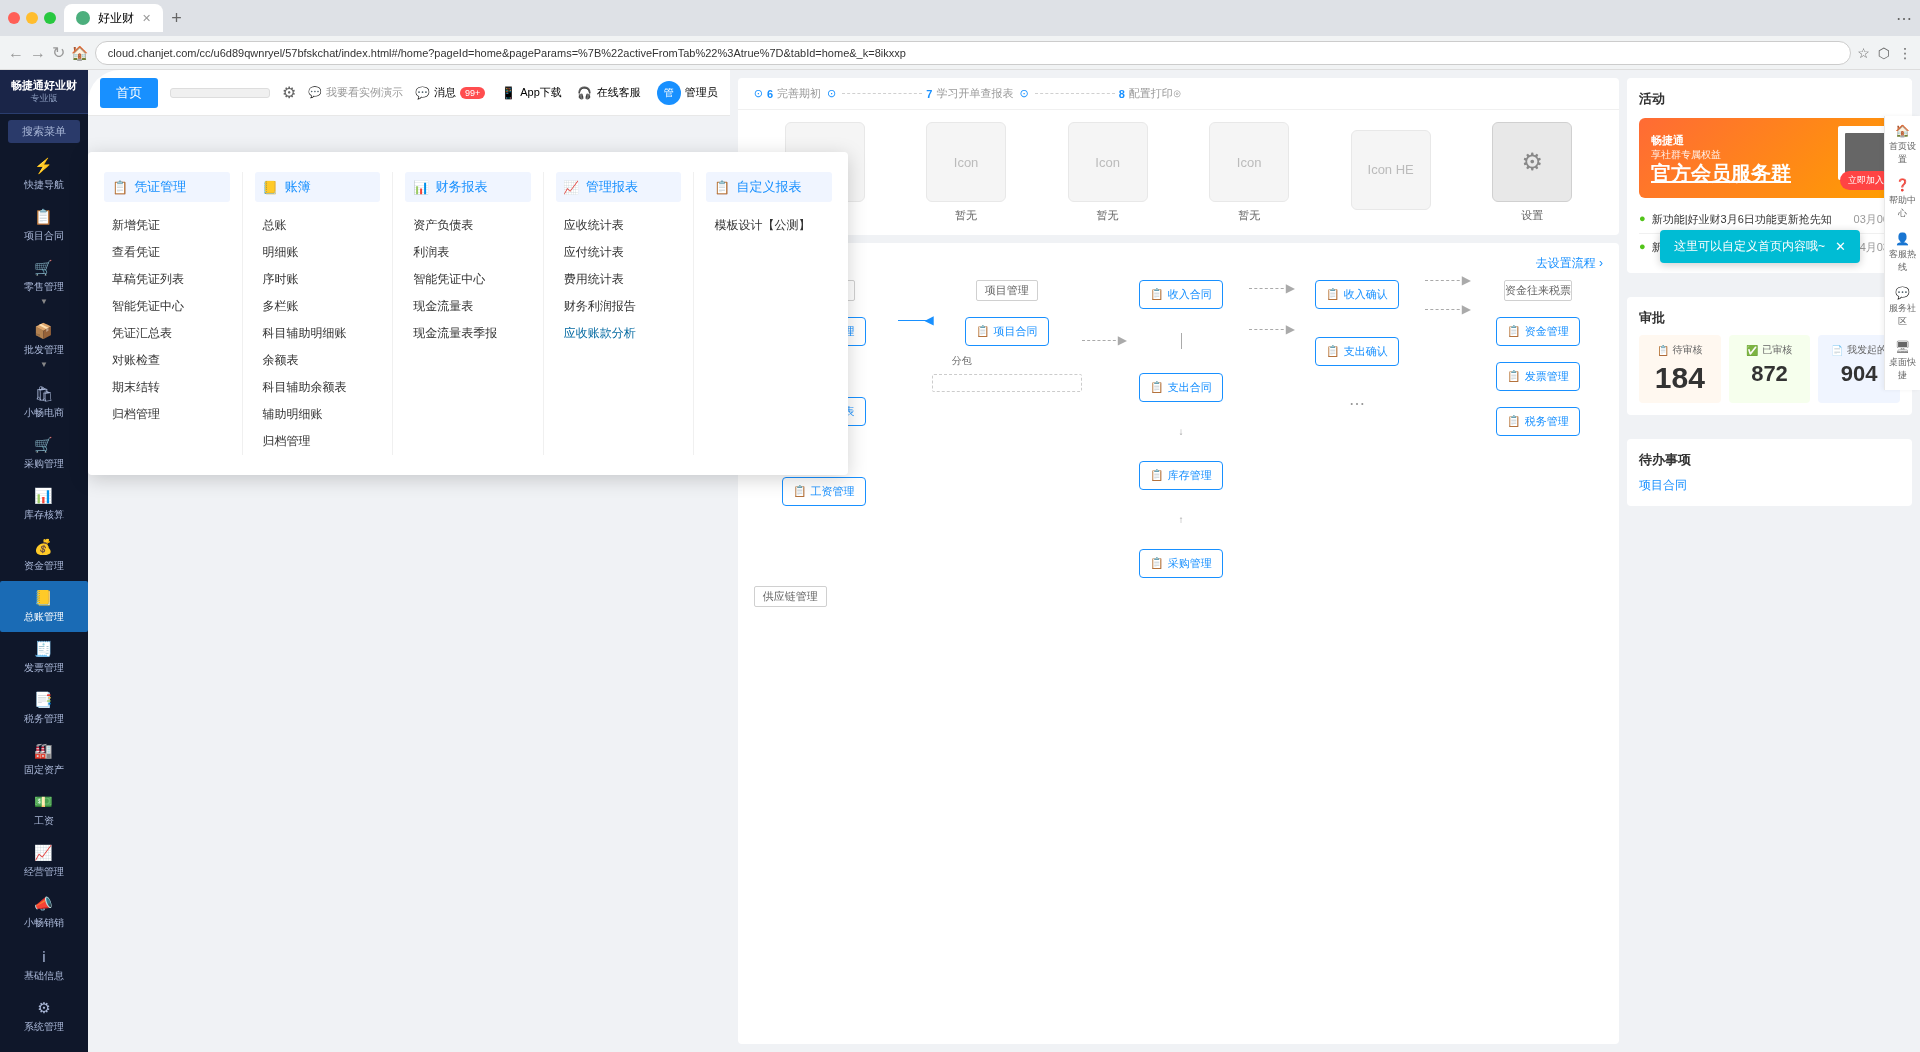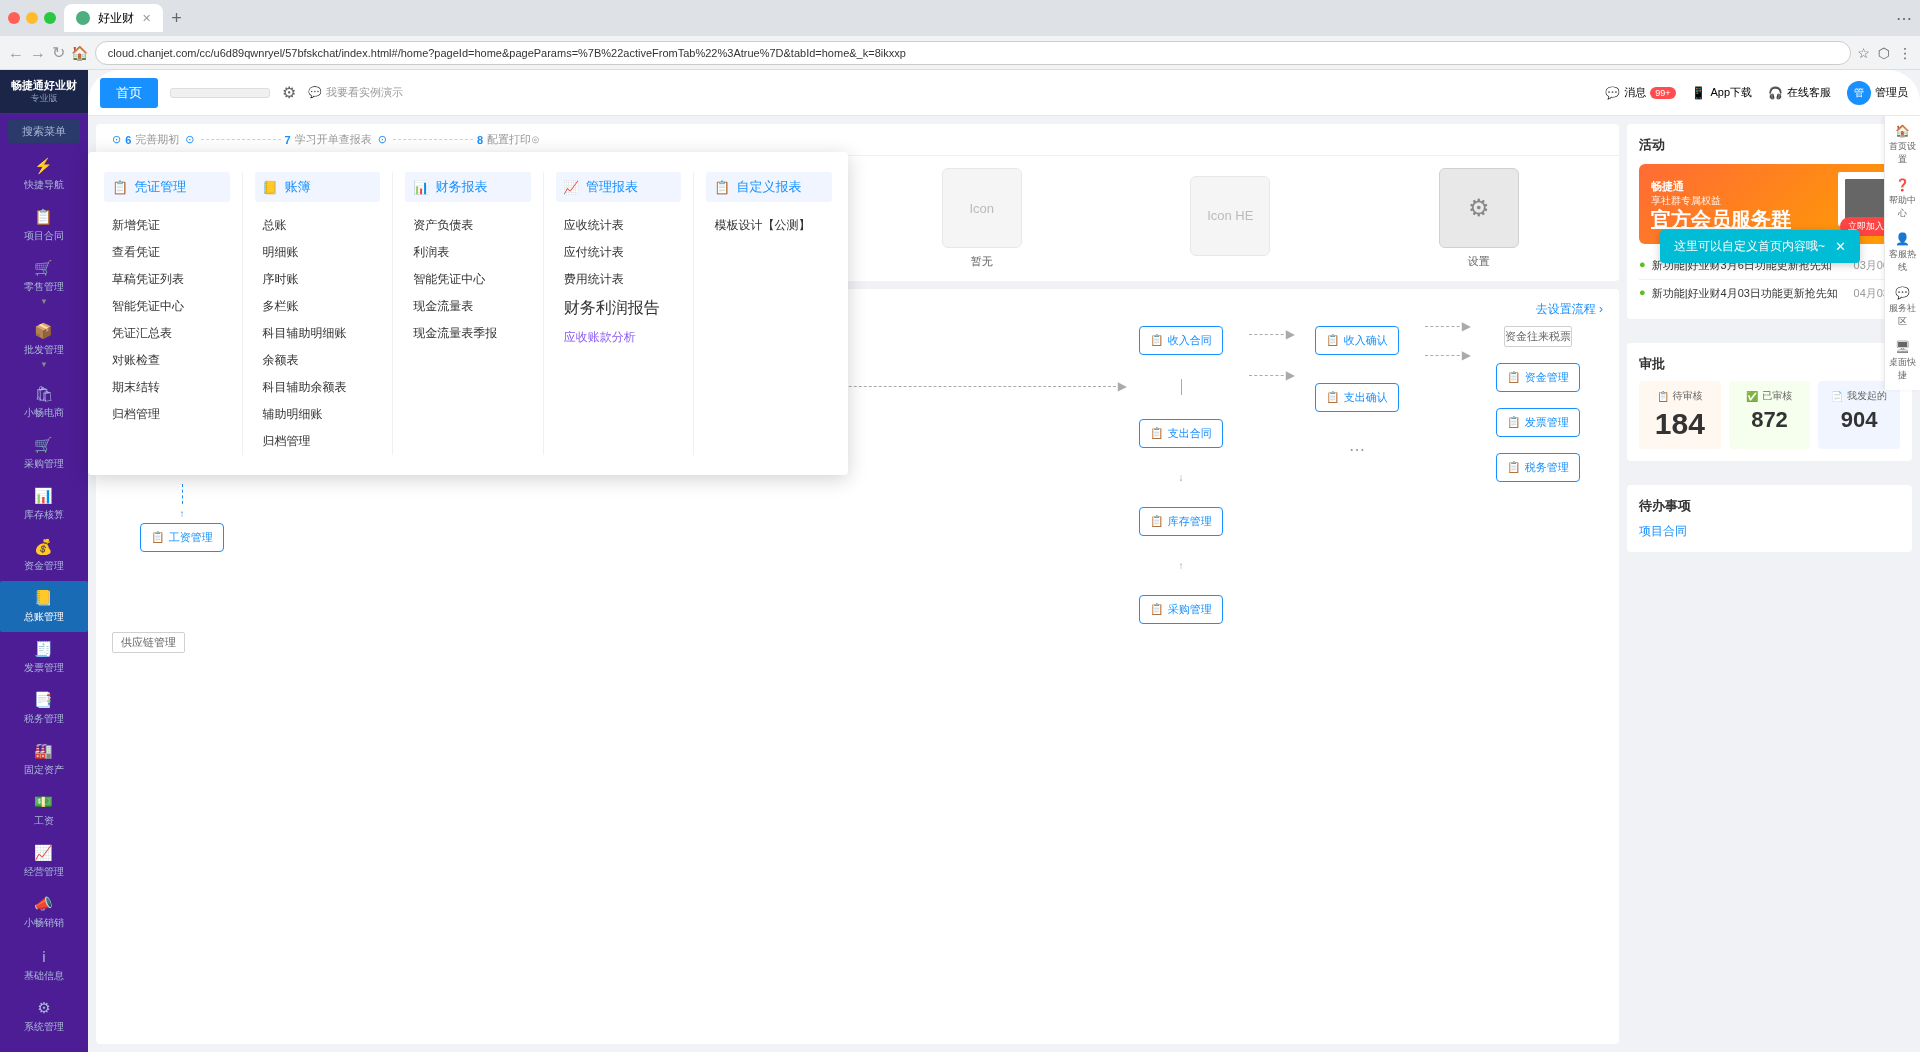--- a/index.html
+++ b/index.html
@@ -35,21 +35,21 @@
   </div>
   <div style="display:flex;gap:8px;color:#666;font-size:14px;">
     <span style="cursor:pointer;">☆</span>
     <span style="cursor:pointer;">⬡</span>
     <span style="cursor:pointer;">⋮</span>
   </div>
 </div>
 
 <div style="display:flex; height:982px; position:relative;">
 
-  <div style="width:88px; background:#4c1d95; display:flex; flex-direction:column; align-items:center; overflow-y:auto; scrollbar-width:none;">
+  <div style="width:88px; background:#0f172a; display:flex; flex-direction:column; align-items:center; overflow-y:auto; scrollbar-width:none;">
 
     <div style="width:100%; background:#1a2548; padding:8px; text-align:center; border-bottom:1px solid #2a3d6e;">
       <div style="color:white;font-size:11px;font-weight:bold;line-height:1.3;">
         <div>畅捷通好业财</div>
       </div>
       <div style="color:#8899bb;font-size:9px;">专业版</div>
     </div>
 
     <div style="width:100%;padding:6px 8px;">
       <div style="background:#2a3a6a;border-radius:3px;padding:4px 6px;font-size:11px;color:#aab8d8;cursor:pointer;text-align:center;">搜索菜单</div>
@@ -128,21 +128,21 @@
       </div>
       <div style="padding:8px 4px;display:flex;flex-direction:column;align-items:center;cursor:pointer;color:#aab8d8;font-size:10px;gap:3px;">
         <span style="font-size:15px;">🤝</span>
 
       </div>
 
     </div>
 
   </div>
 
-  <div style="flex:1; display:flex; flex-direction:column; overflow:hidden;border-radius:32px;">
+  <div style="flex:1; display:flex; flex-direction:row; overflow:hidden;border-radius:32px;">
 
     <div style="background:white; height:46px; display:flex; align-items:center; padding:0 12px; gap:12px; border-bottom:1px solid #e8e8e8; position:relative; z-index:50;">
 
       <div style="background:#1890ff;color:white;padding:6px 16px;border-radius:3px;font-size:13px;cursor:pointer;">首页</div>
 
       <div style="background:#f0f0f0;border:1px solid #ddd;border-radius:3px;padding:4px 8px;width:100px;font-size:11px;color:#999;cursor:text;"></div>
       <span style="font-size:16px;color:#666;cursor:pointer;">⚙</span>
       <span style="color:#999;font-size:11px;cursor:pointer;display:flex;align-items:center;gap:4px;">
         <span>💬</span>
         <span>我要看实例演示</span>
@@ -222,22 +222,22 @@
         <div style="width:1px;background:#f0f0f0;margin:0 4px;"></div>
 
         <div style="flex:1; padding:0 8px;">
           <div style="display:flex;align-items:center;gap:6px;background:#f0f5ff;border-radius:3px;padding:6px 8px;margin-bottom:10px;color:#1890ff;font-size:13px;font-weight:500;">
             <span>📈</span>
             <span>管理报表</span>
           </div>
           <div style="color:#333;cursor:pointer;font-size:12px;padding:5px 8px;">应收统计表</div>
           <div style="color:#333;cursor:pointer;font-size:12px;padding:5px 8px;">应付统计表</div>
           <div style="color:#333;cursor:pointer;font-size:12px;padding:5px 8px;">费用统计表</div>
-          <div style="color:#333;cursor:pointer;font-size:16px;padding:5px 8px;">财务利润报告</div>
-          <div style="color:#8b5cf6;cursor:pointer;font-size:12px;padding:5px 8px;">应收账款分析</div>
+          <div style="color:#333;cursor:pointer;font-size:12px;padding:5px 8px;">财务利润报告</div>
+          <div style="color:#0369a1;cursor:pointer;font-size:12px;padding:5px 8px;">应收账款分析</div>
         </div>
 
         <div style="width:1px;background:#f0f0f0;margin:0 4px;"></div>
 
         <div style="flex:1; padding-left:8px;">
           <div style="display:flex;align-items:center;gap:6px;background:#f0f5ff;border-radius:3px;padding:6px 8px;margin-bottom:10px;color:#1890ff;font-size:13px;font-weight:500;">
             <span>📋</span>
             <span>自定义报表</span>
           </div>
           <div style="color:#333;cursor:pointer;font-size:12px;padding:5px 8px;">模板设计【公测】</div>

